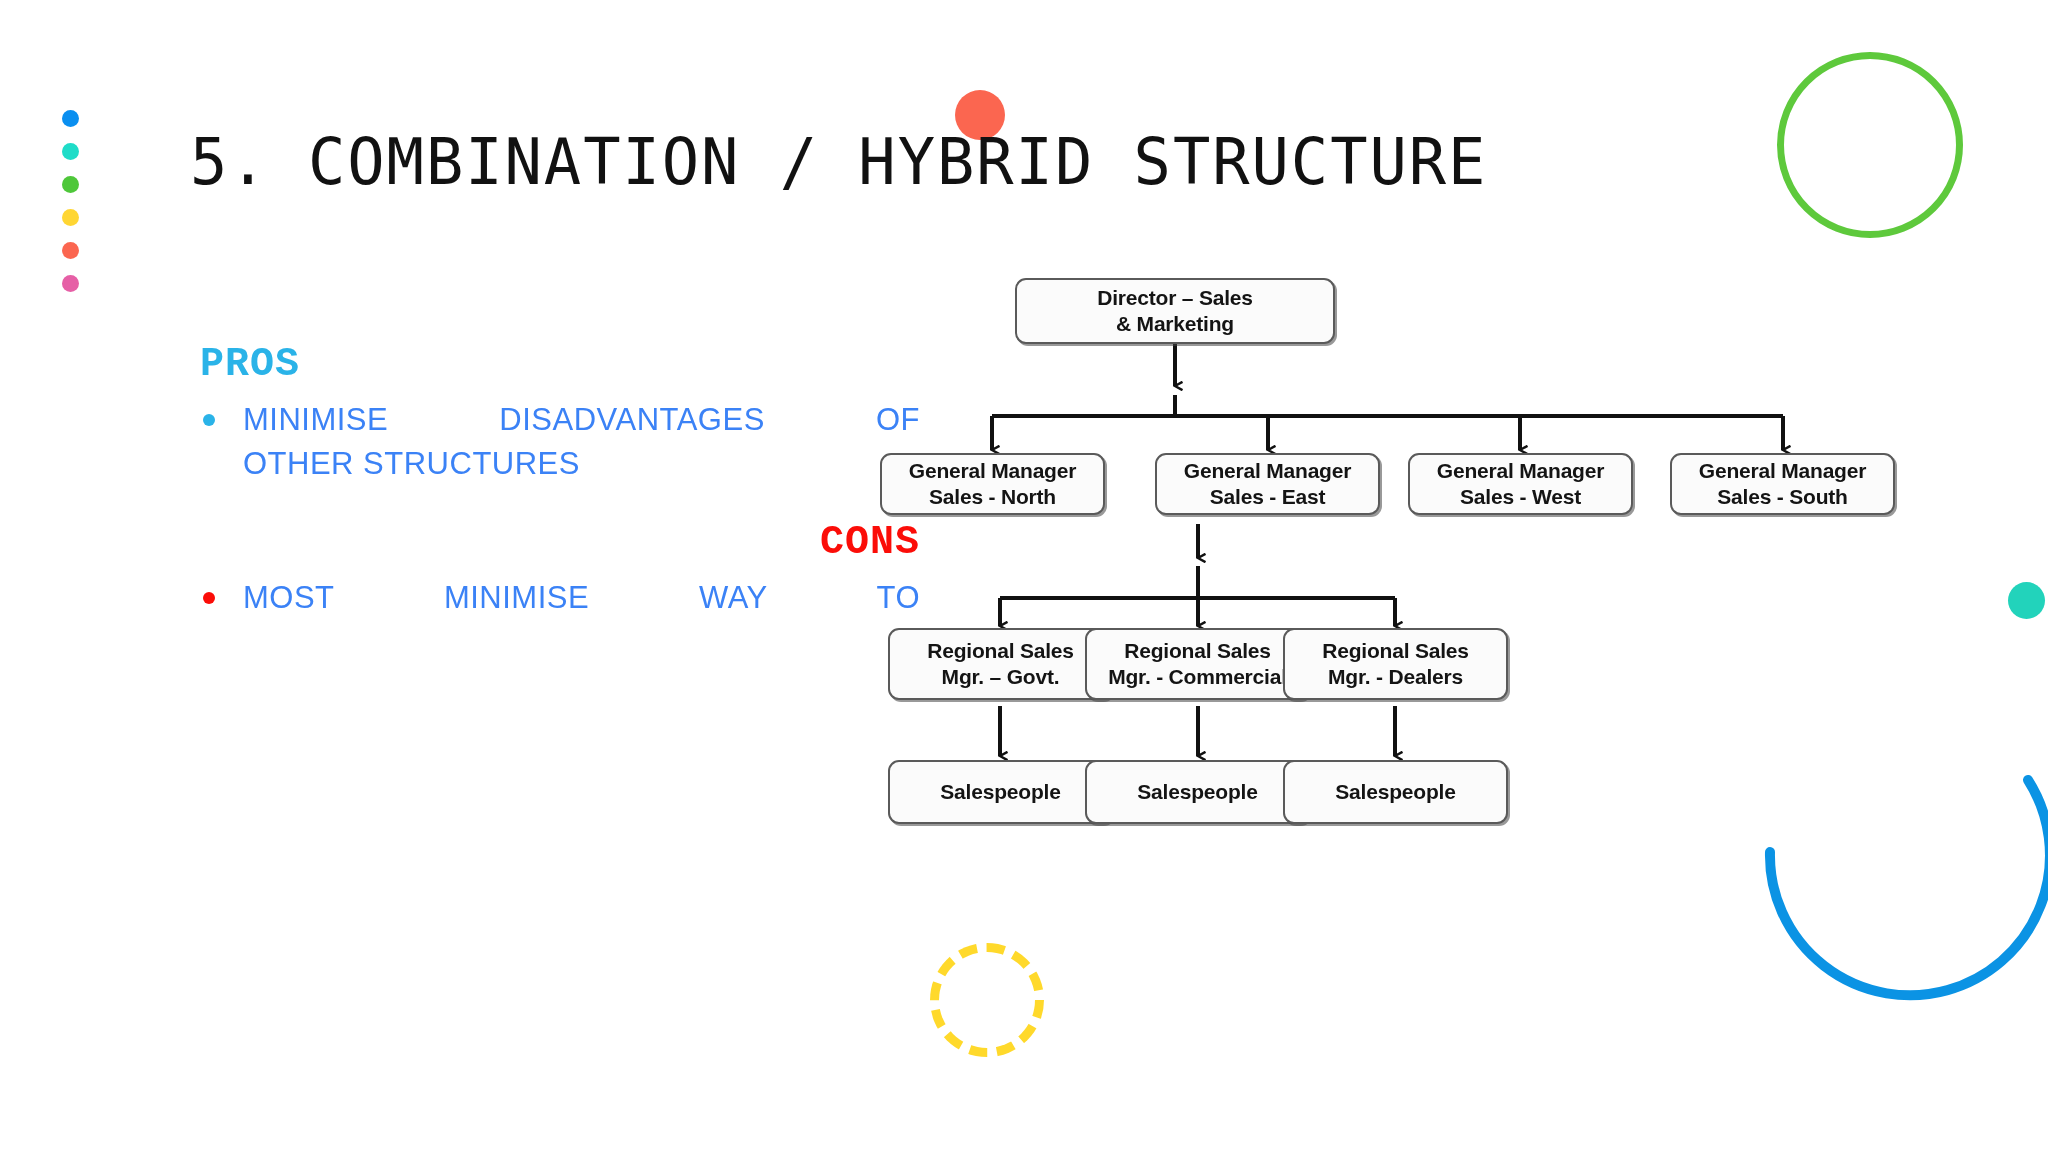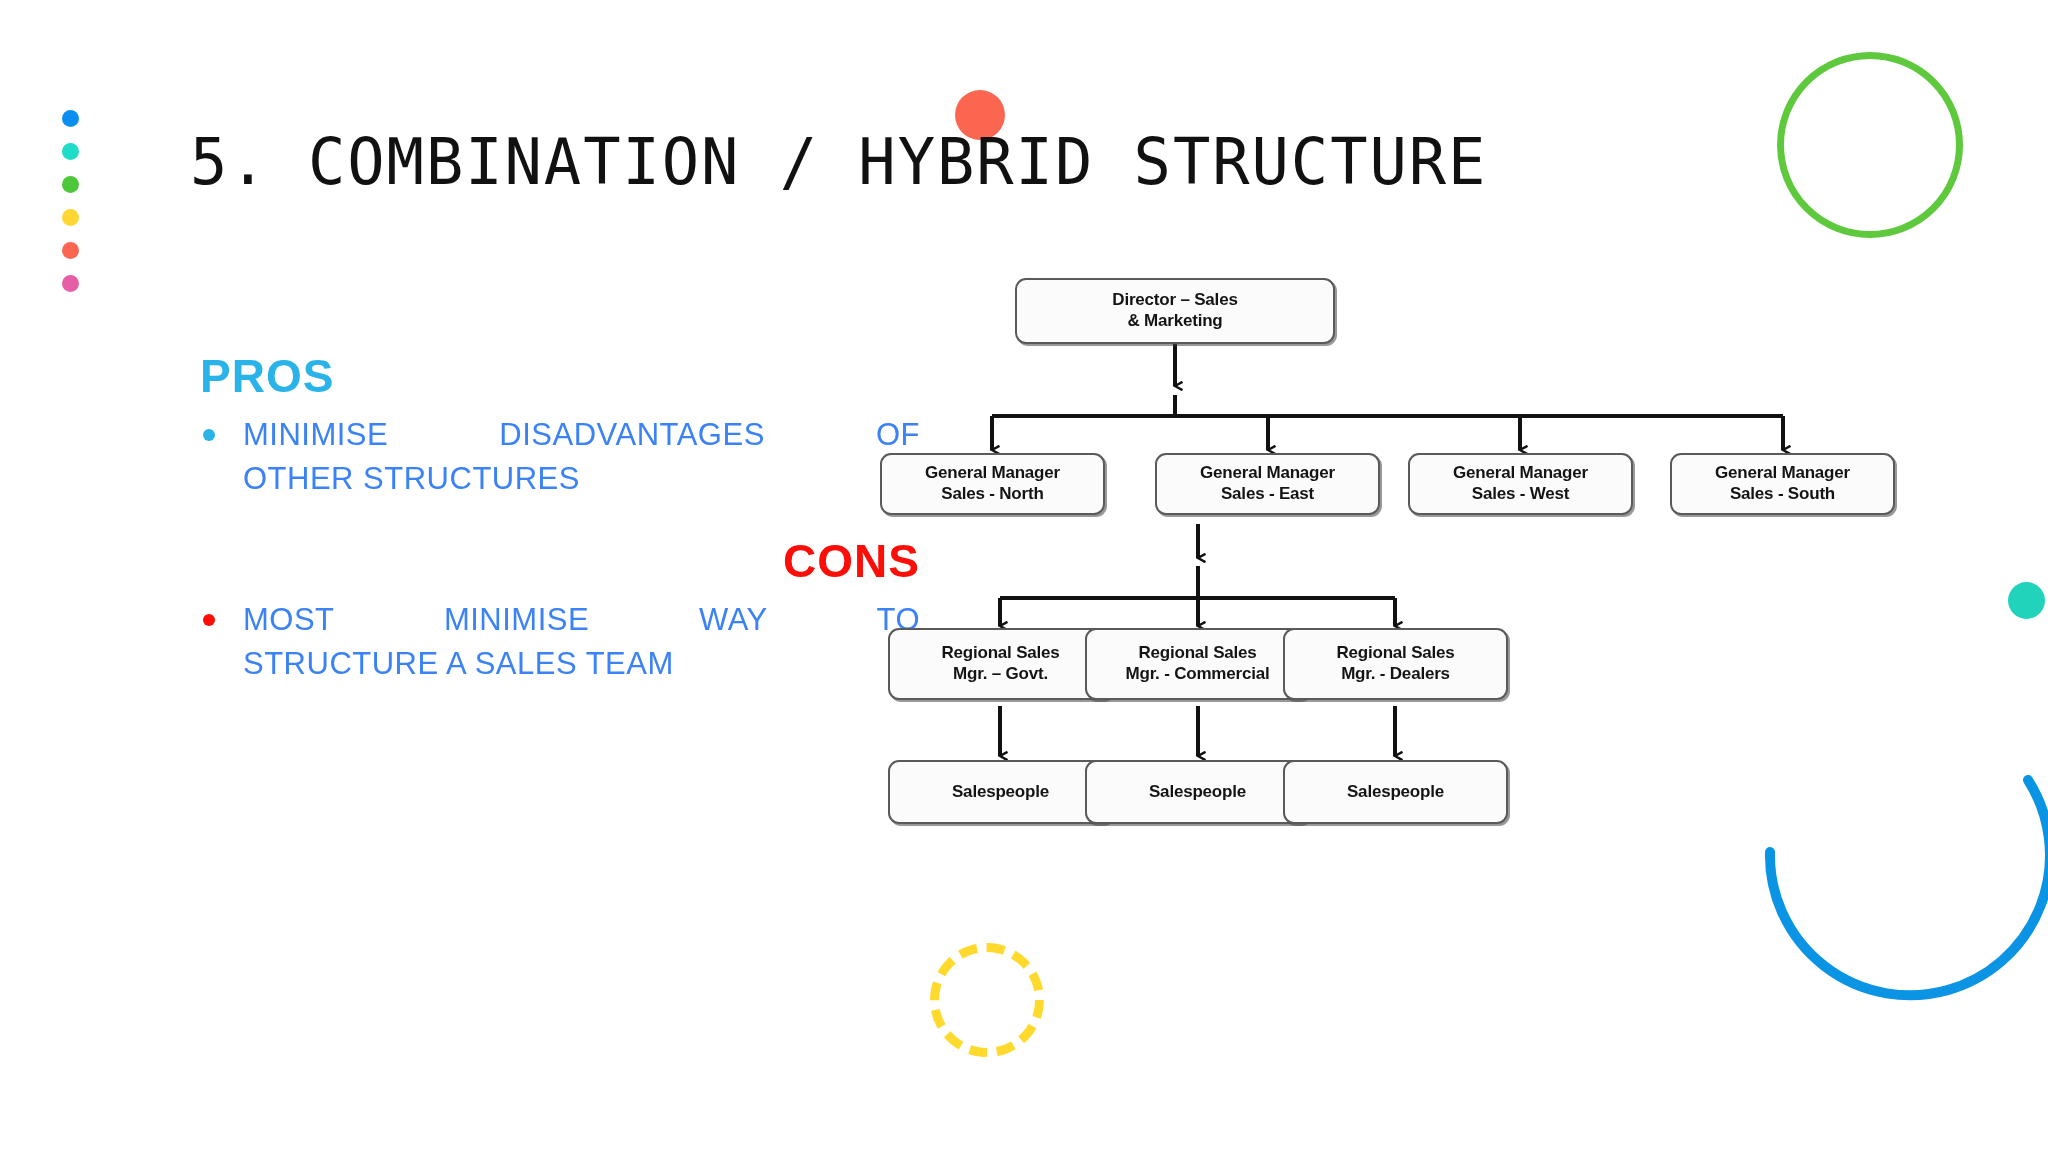--- a/index.html
+++ b/index.html
@@ -94,24 +94,25 @@
   }
 
   
   .content {
     position: absolute;
     left: 200px;
     top: 338px;
     width: 720px;
   }
   .section-head {
-    font-size: 46px;
+    font-size: 40px;
     letter-spacing: 1px;
-    margin: 12px 0 10px 0;
+    margin: 4px 0 10px 0;
     line-height: 1.15;
+    font-family: Liberation Mono, monospace;
   }
   .section-head.pros { color: #2ab3e8; }
   .section-head.cons { color: #fb0d08; text-align: right; }
 
   .bullet-row {
     display: flex;
     align-items: flex-start;
     margin-bottom: 34px;
   }
   .bullet-mark {
@@ -155,21 +156,21 @@
     border: 2.5px solid #5a5a5a;
     border-radius: 11px;
     box-shadow: 2px 2px 0 rgba(70,70,70,0.55);
     display: flex;
     align-items: center;
     justify-content: center;
     text-align: center;
     color: #141414;
     font-family: "Liberation Sans", sans-serif;
     font-weight: bold;
-    font-size: 17px;
+    font-size: 21px;
     line-height: 1.22;
     letter-spacing: -0.2px;
     padding: 8px 4px;
   }
   .node span { display: block; white-space: pre-line; }
 </style>
 </head>
 <body>
 
 <div class="dot-col">
@@ -204,21 +205,20 @@
     </div>
   </div>
 
   <div class="cons-block">
     <h2 class="section-head cons">CONS</h2>
 
     <div class="bullet-row">
       <div class="bullet-mark red"></div>
       <div class="bullet-text">
         <span class="just">MOST MINIMISE WAY TO</span>
-        <span>STRUCTURE A SALES TEAM</span>
       </div>
     </div>
   </div>
 </div>
 
 <div class="org">
 
   <svg class="org-svg" width="1060" height="620" xmlns="http://www.w3.org/2000/svg">
     <defs>
       <marker id="arr" markerWidth="10" markerHeight="10" refX="4.6" refY="8" orient="auto" markerUnits="userSpaceOnUse">

